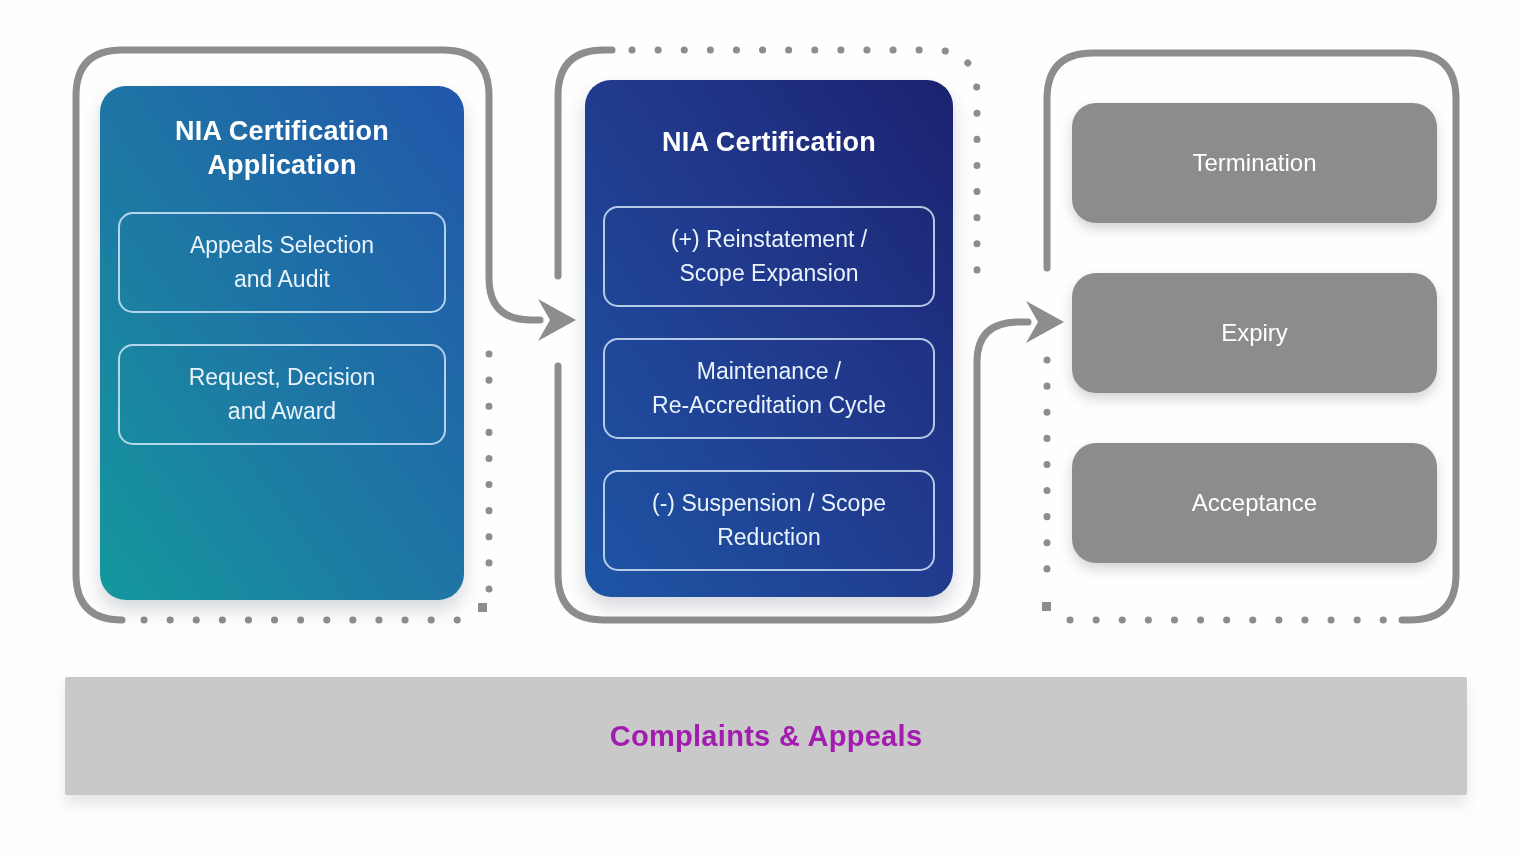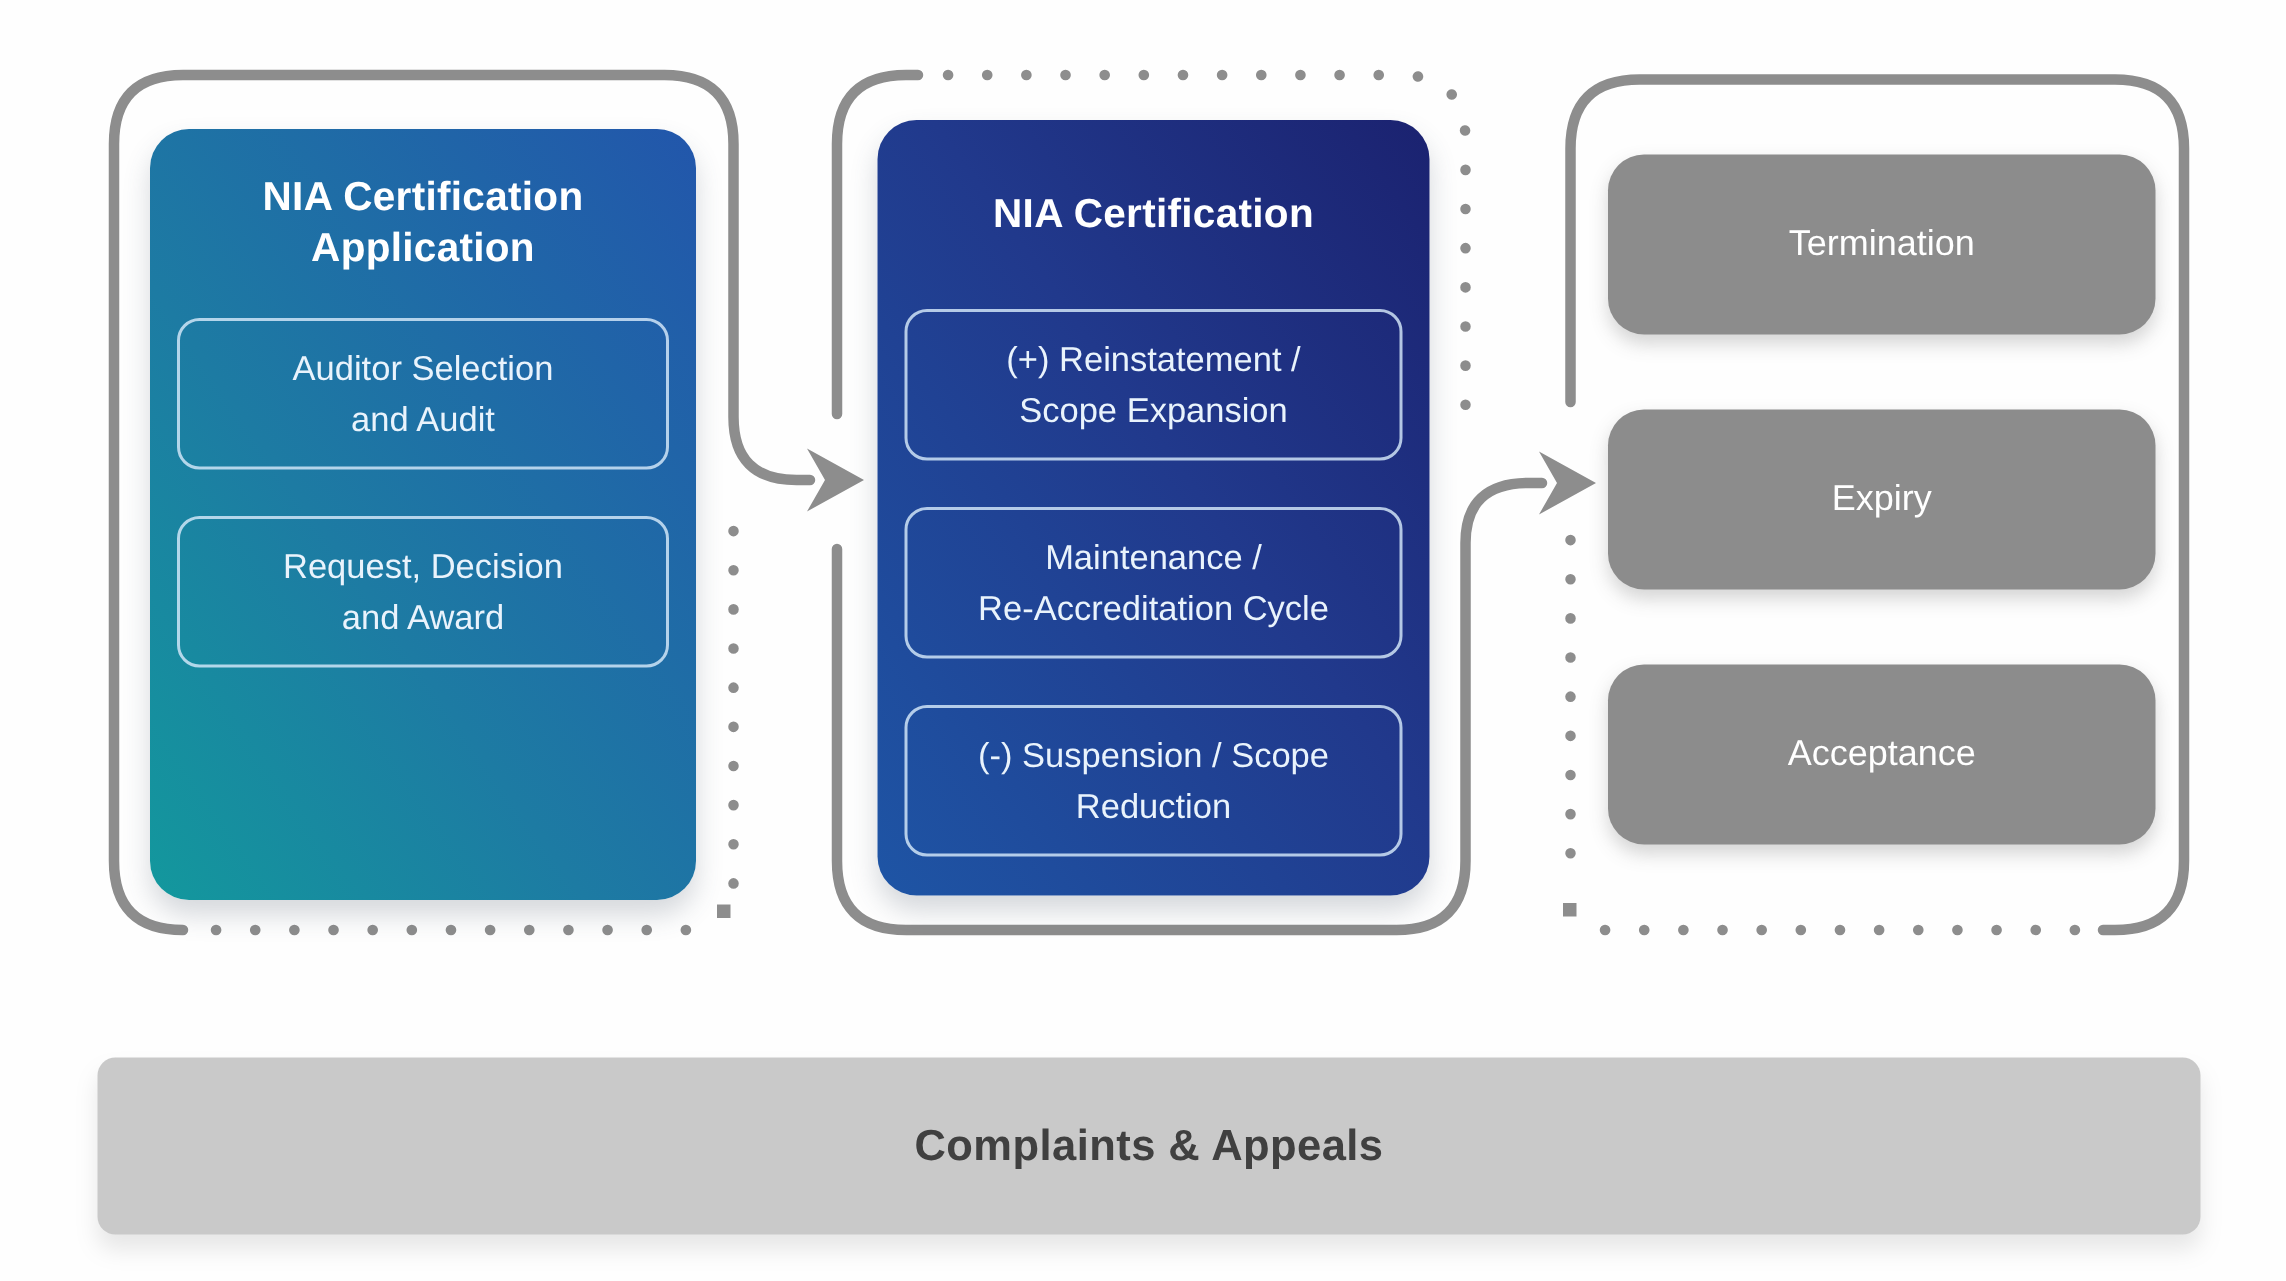--- a/index.html
+++ b/index.html
@@ -39,23 +39,23 @@
     justify-content:center;font-size:24px;
     box-shadow:0 6px 12px rgba(90,90,90,0.25);
     margin-top:11px;
   }
   .outcome-termination{top:92px;}
   .outcome-expiry{top:262px;}
   .outcome-withdrawal{top:432px;}
 
   .footer-bar{
     position:absolute;left:65px;top:677px;width:1402px;height:118px;
-    border-radius:12px;background:#c9c9c9;display:flex;align-items:center;
-    justify-content:center;font-size:29px;font-weight:600;color:#404040;
-    box-shadow:0 10px 14px rgba(130,130,130,0.18);letter-spacing:0.3px;margin-top:28px;
+    border-radius:2px;background:#c9c9c9;display:flex;align-items:center;
+    justify-content:center;font-size:29px;font-weight:600;color:#a21caf;
+    box-shadow:0 10px 14px rgba(130,130,130,0.18);letter-spacing:0.3px;
   }
 </style>
 </head>
 <body>
 
 <div class="stage">
 
   <svg class="connectors" viewBox="0 0 1524 854" xmlns="http://www.w3.org/2000/svg">
     <g stroke="#8d8d8d" stroke-width="7" fill="none" stroke-linecap="round">
 
@@ -82,21 +82,21 @@
 
       <rect x="478" y="603" width="9" height="9"></rect>
       <rect x="1042" y="602" width="9" height="9"></rect>
     </g>
   </svg>
 
   <div class="card card-app">
     <div class="card-title">NIA Certification
 Application</div>
     <div class="card-steps">
-      <div class="step">Auditor Selection
+      <div class="step">Appeals Selection
 and Audit</div>
       <div class="step">Request, Decision
 and Award</div>
     </div>
   </div>
 
   <div class="card card-cert">
     <div class="card-title">NIA Certification</div>
     <div class="card-steps">
       <div class="step">(+) Reinstatement /

